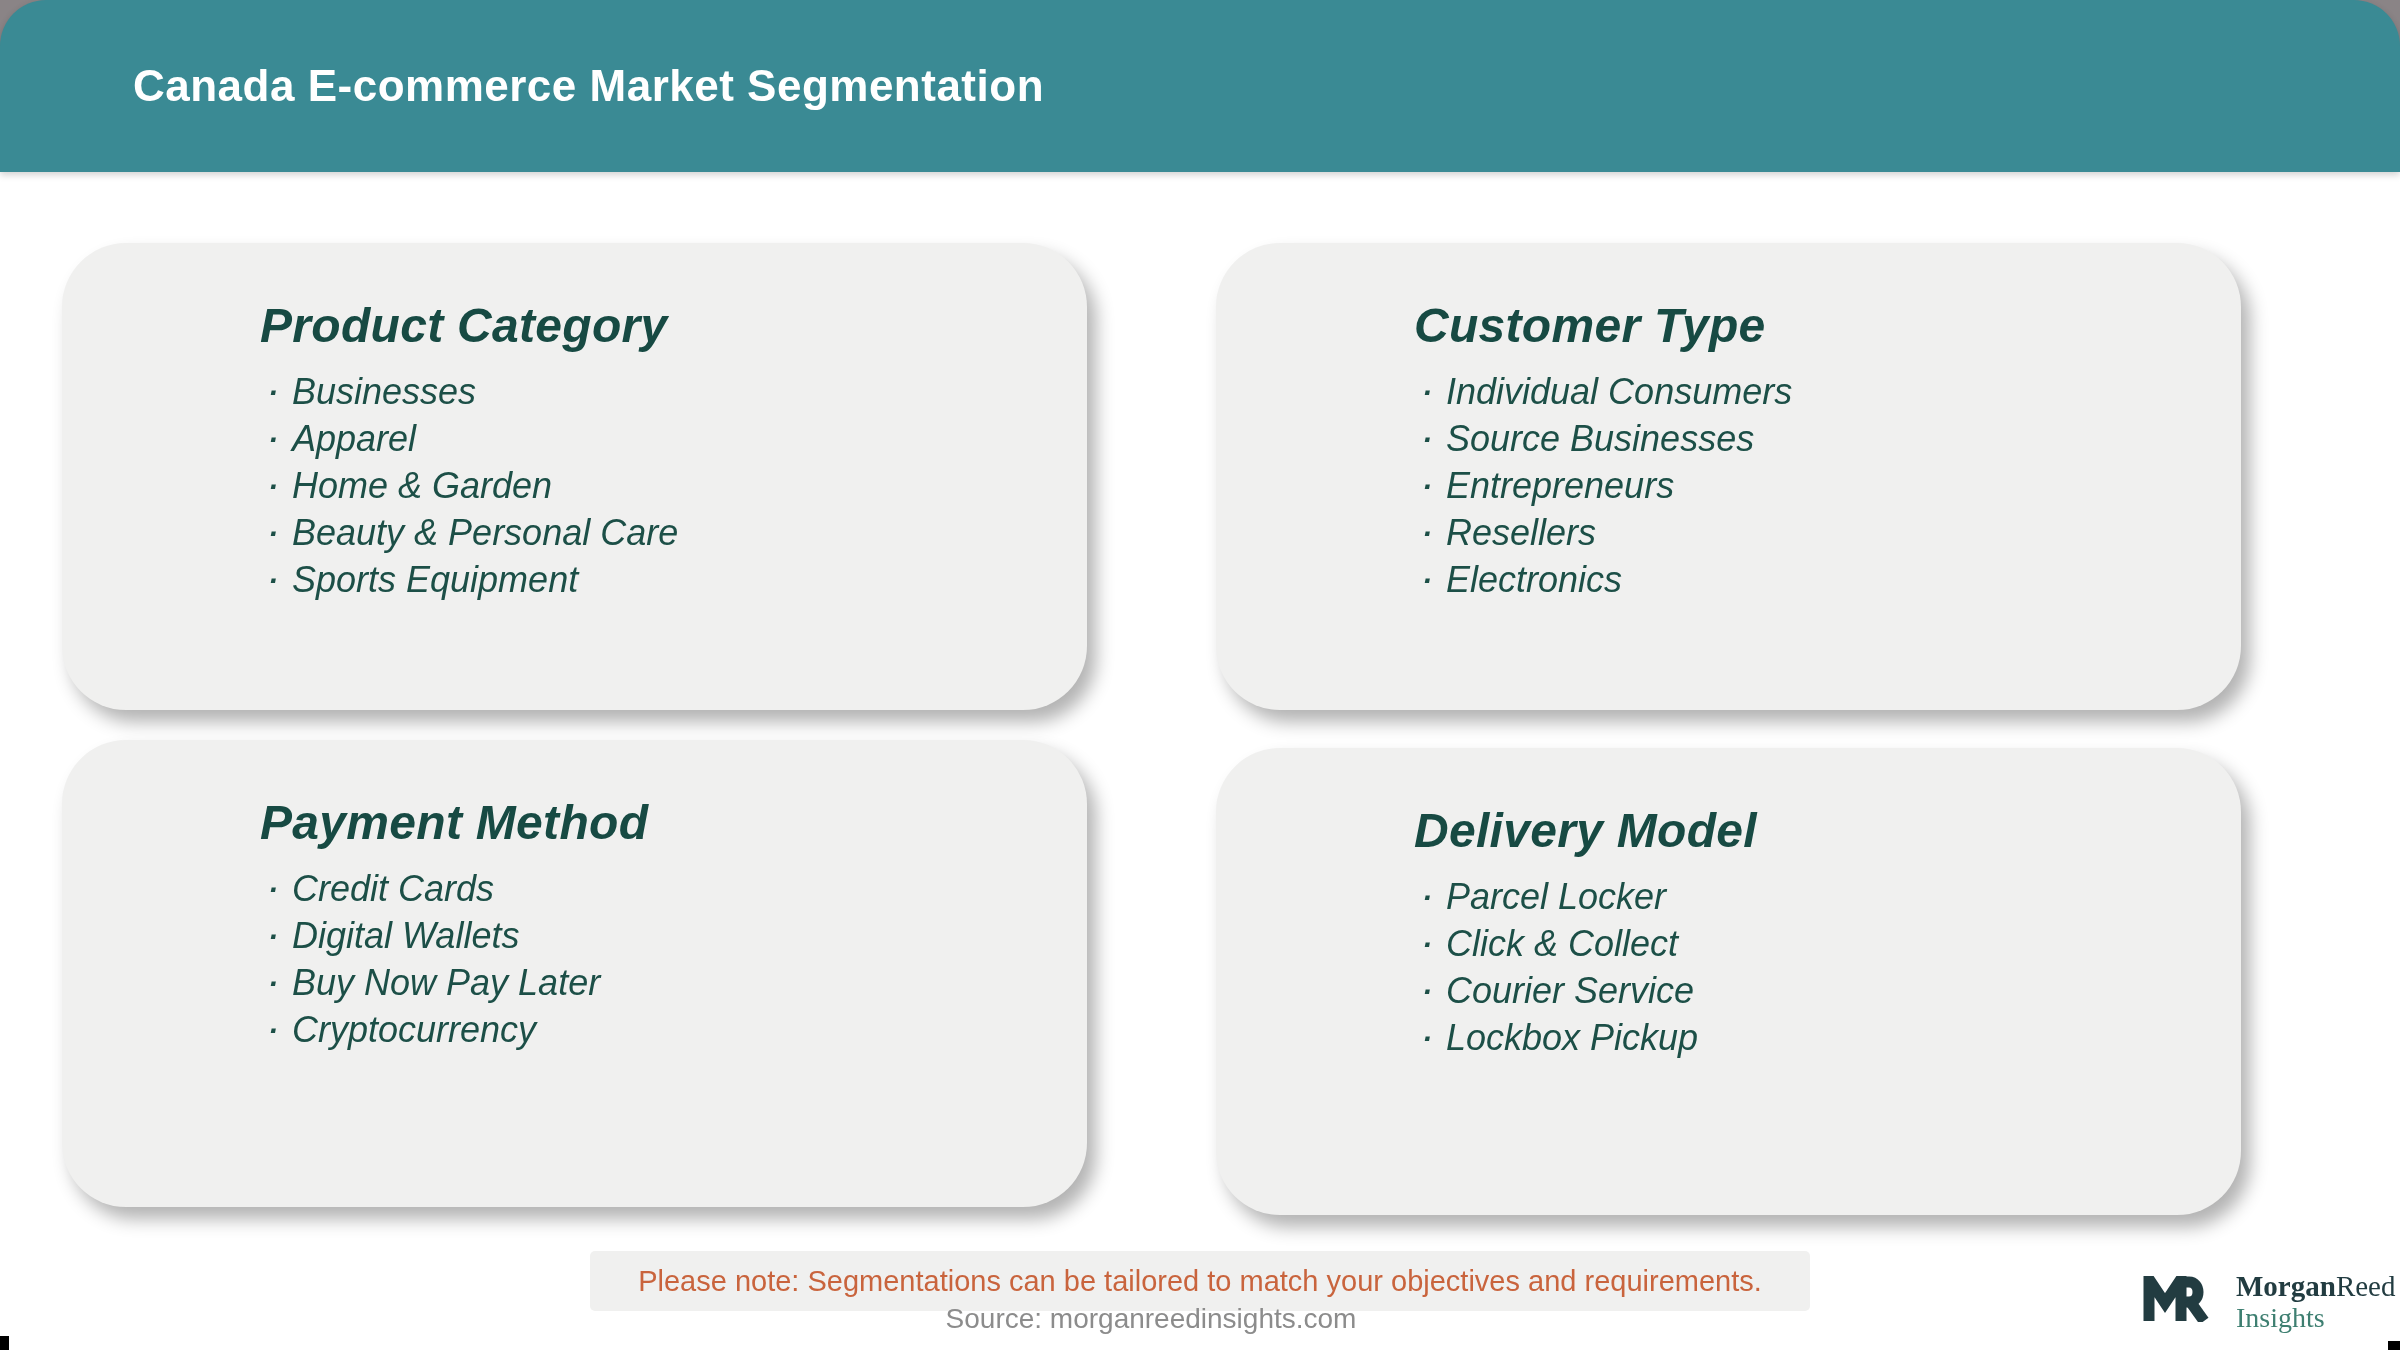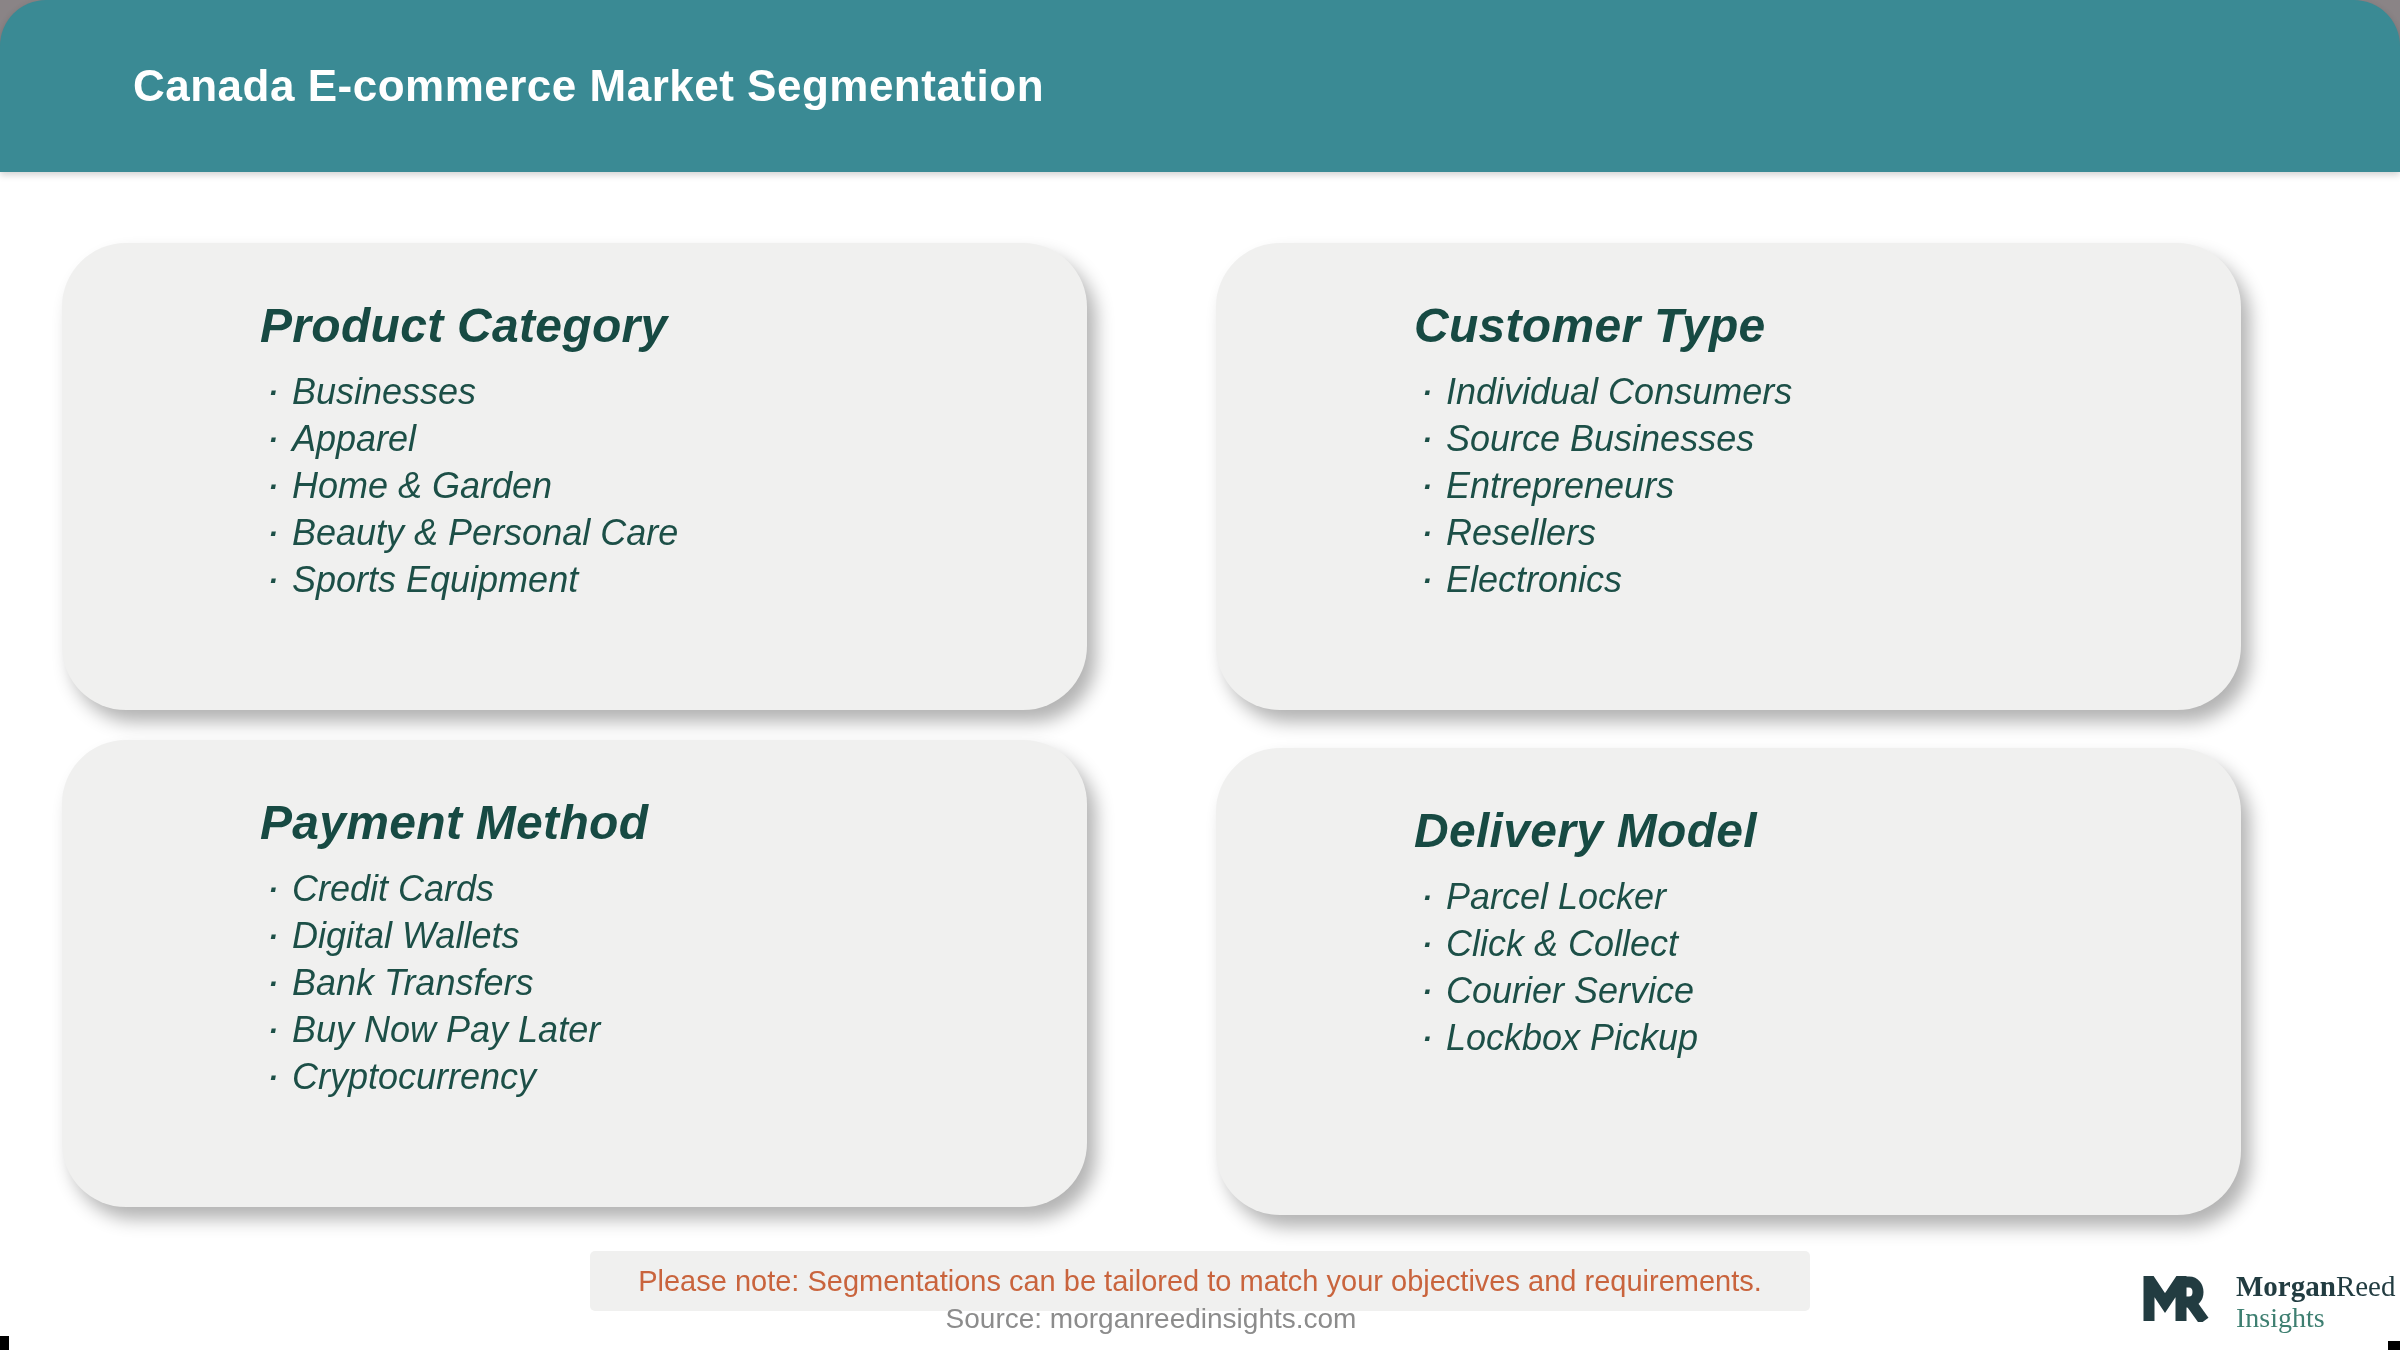--- a/index.html
+++ b/index.html
@@ -151,21 +151,20 @@
     <li><span class="dot">·</span><span>Resellers</span></li>
     <li><span class="dot">·</span><span>Electronics</span></li>
   </ul>
 </div>
 
 <div class="card card-3">
   <h2>Payment Method</h2>
   <ul>
     <li><span class="dot">·</span><span>Credit Cards</span></li>
     <li><span class="dot">·</span><span>Digital Wallets</span></li>
-    <li><span class="dot">·</span><span>Bank Transfers</span></li>
     <li><span class="dot">·</span><span>Buy Now Pay Later</span></li>
     <li><span class="dot">·</span><span>Cryptocurrency</span></li>
   </ul>
 </div>
 
 <div class="card card-4">
   <h2>Delivery Model</h2>
   <ul>
     <li><span class="dot">·</span><span>Parcel Locker</span></li>
     <li><span class="dot">·</span><span>Click &amp; Collect</span></li>

